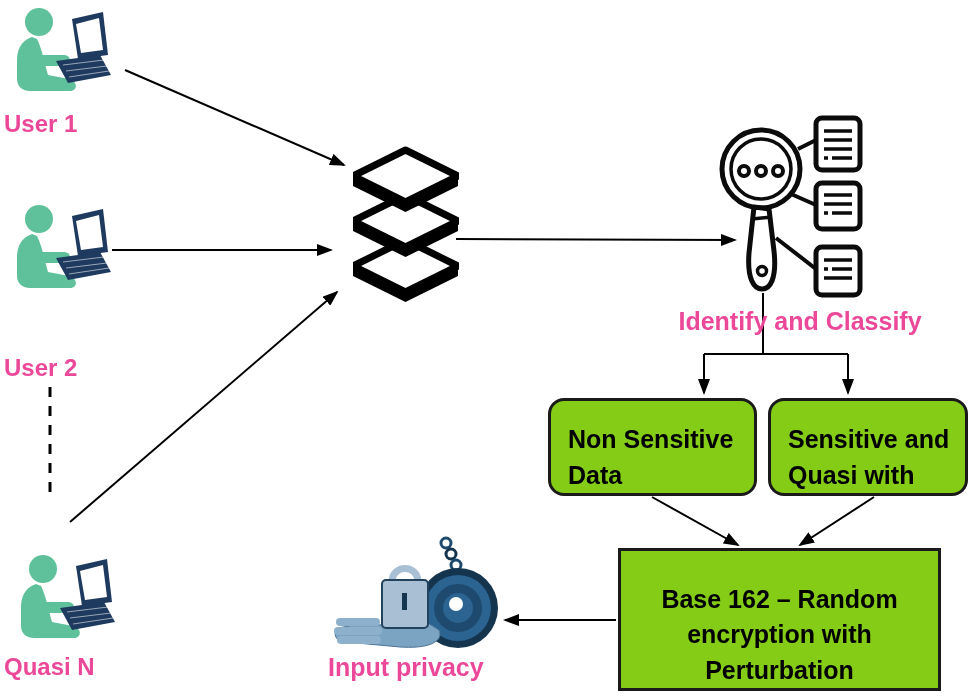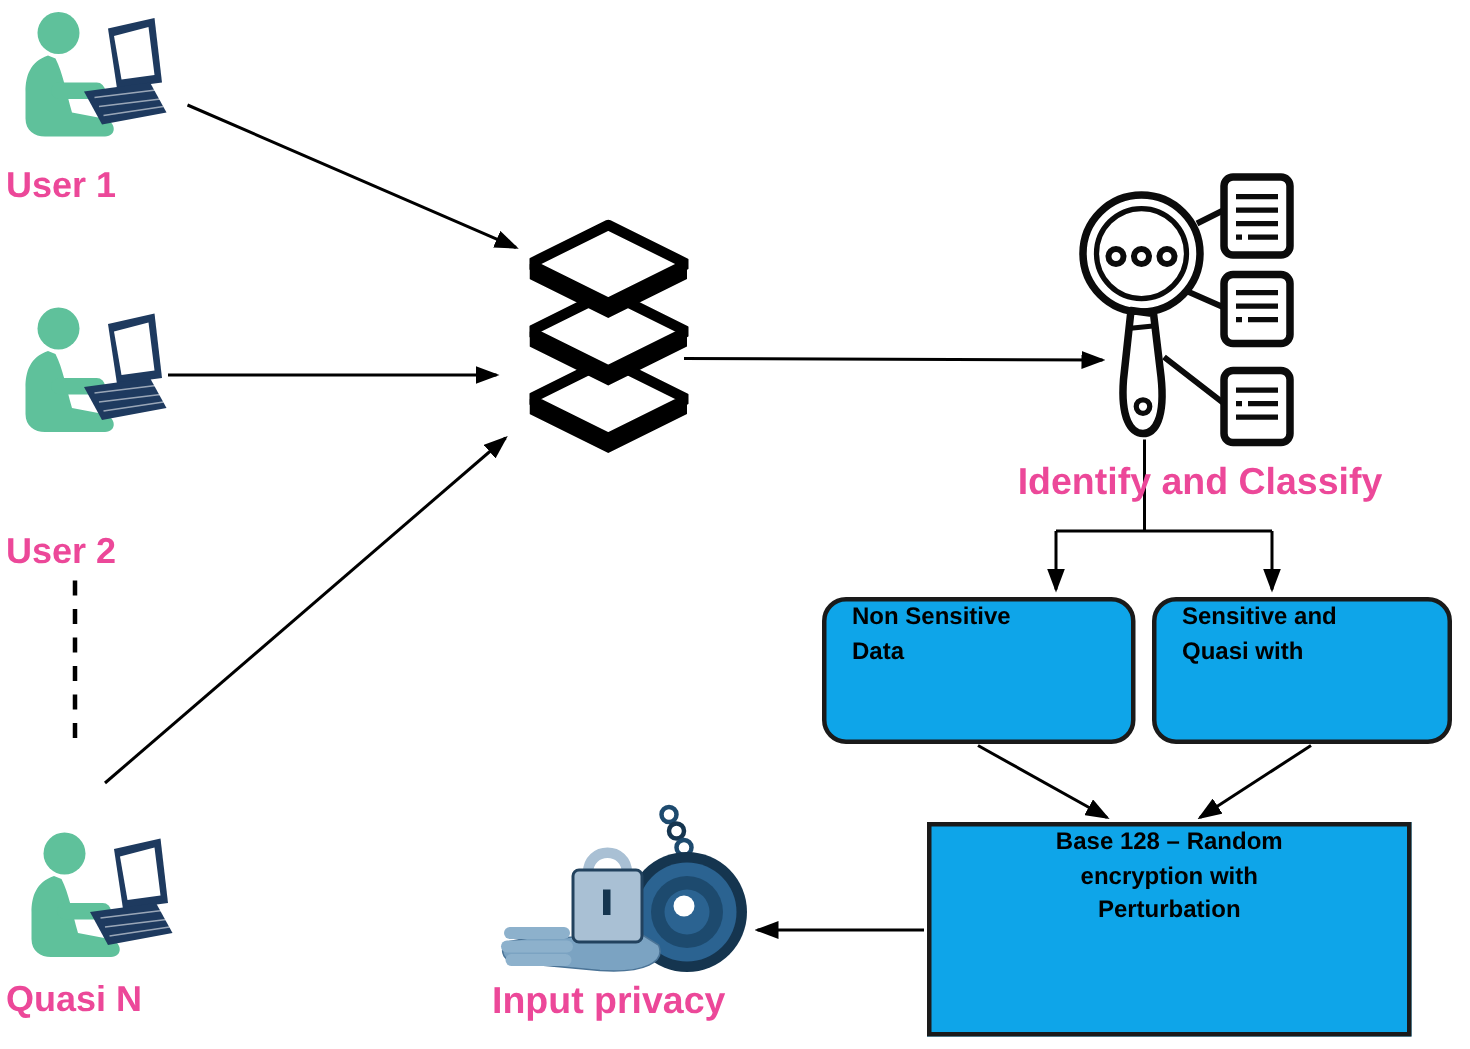--- a/index.html
+++ b/index.html
@@ -17,25 +17,25 @@
   .icon-svg { position: absolute; z-index: 2; }
   .node-label {
     position: absolute; z-index: 3;
     font-weight: bold; color: #ec4899;
     font-size: 24px; letter-spacing: 0px;
     white-space: nowrap;
   }
   .node-label.centered { text-align: center; }
   .node-box {
     position: absolute; z-index: 2;
-    background: #0ea5e9;
+    background: #84cc16;
     border: 3px solid var(--box-border, #1a1a1a);
-    display: flex; align-items: flex-start;
+    display: flex; align-items: flex-end;
     font-weight: bold; color: #000;
-    font-size: 16px; line-height: 1.42;
+    font-size: 25px; line-height: 1.42;
   }
   .node-box .txt { white-space: pre-line; }
   .rounded { border-radius: 16px; padding-left: 17px; }
   .rect-box { border-radius: 0; justify-content: center; text-align: center; }
   .arrow-line { stroke: #000; stroke-width: 2; fill: none; }
   .thick-dash { stroke: #000; stroke-width: 3; fill: none; }
   .mag-stroke { stroke: #0b0b0b; fill: #fff; }
 </style>
 </head>
 <body>
@@ -131,21 +131,21 @@
 
   <div class="node-box rounded" style="left:548px; top:398px; width:209px; height:98px;">
     <span class="txt">Non Sensitive
 Data</span>
   </div>
   <div class="node-box rounded" style="left:768px; top:398px; width:200px; height:98px;">
     <span class="txt">Sensitive and
 Quasi with</span>
   </div>
   <div class="node-box rect-box" style="left:618px; top:548px; width:323px; height:143px;">
-    <span class="txt">Base 128 – Random
+    <span class="txt">Base 162 – Random
 encryption with
 Perturbation</span>
   </div>
 
   <svg class="icon-svg" style="left:330px; top:536px;" width="178" height="115" viewBox="0 0 178 115">
     <circle cx="116" cy="7" r="5" fill="none" stroke="var(--lock-blue-dark)" stroke-width="3"></circle>
     <circle cx="121" cy="18" r="5" fill="none" stroke="var(--lock-blue-darkest)" stroke-width="3"></circle>
     <circle cx="126" cy="29" r="5" fill="none" stroke="var(--lock-blue-dark)" stroke-width="3"></circle>
     <circle cx="128" cy="72" r="40" fill="var(--lock-blue-darkest)"></circle>
     <circle cx="128" cy="72" r="33" fill="var(--lock-blue-mid)"></circle>

